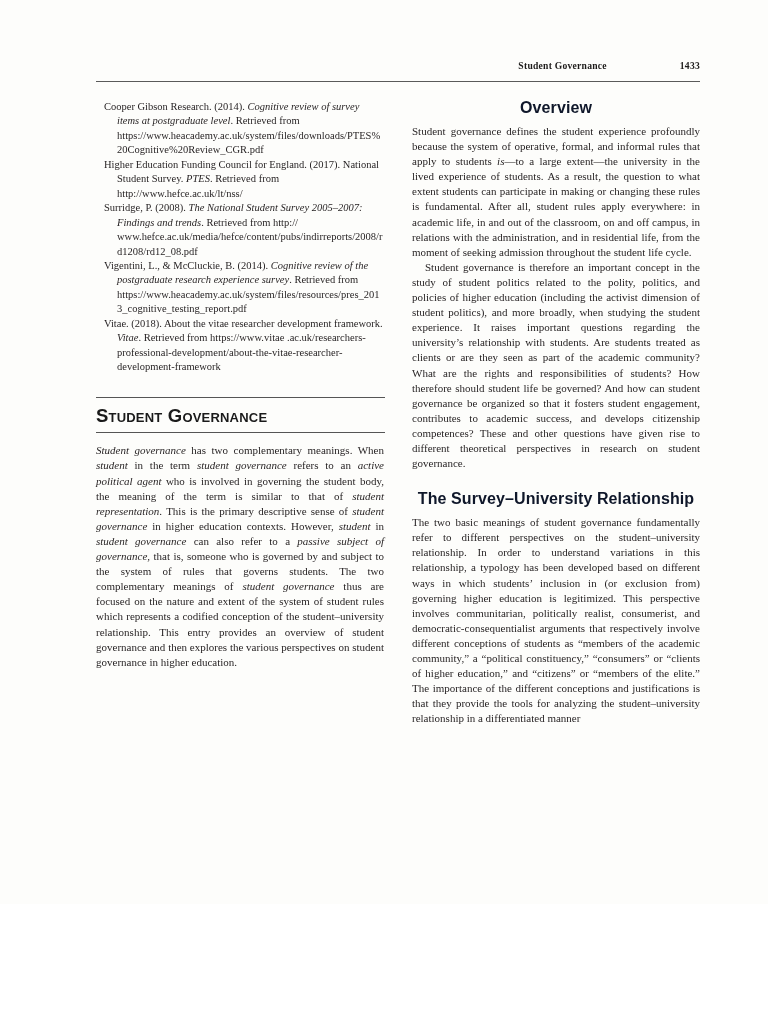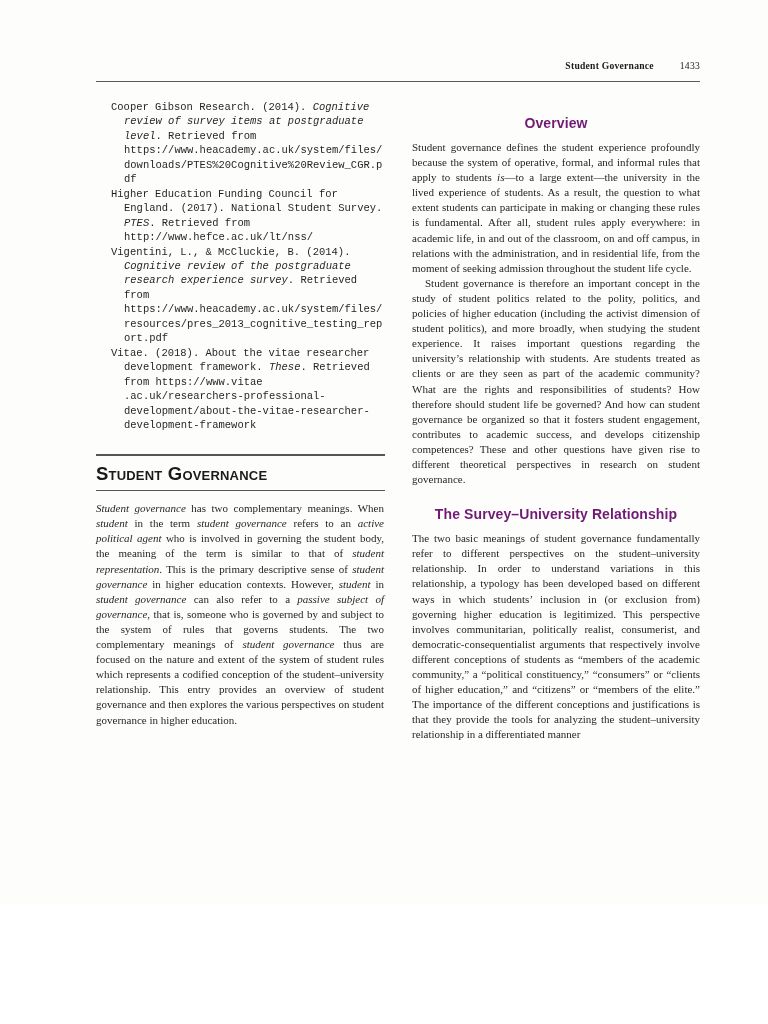--- a/index.html
+++ b/index.html
@@ -32,21 +32,21 @@
     display: flex;
     justify-content: flex-end;
     align-items: baseline;
     font-family: "Liberation Serif", serif;
     font-weight: bold;
     font-size: 9.6px;
     letter-spacing: 0.25px;
     color: #1d1b1a;
   }
   .running-head .rh-title { margin-right: 26px; }
-  .running-head .rh-folio { font-weight: normal; }
+  .running-head .rh-folio { font-weight: bold; margin-left: 47px; }
   .head-rule {
     position: absolute;
     left: 96px;
     top: 81px;
     width: 604px;
     height: 1.4px;
     background: #5a5a5a;
   }
 
   
@@ -69,24 +69,23 @@
     margin: 0;
     padding: 0;
     list-style: none;
   }
   .refitem {
     font-size: 10.5px;
     line-height: 14.45px;
     text-align: left;
     text-indent: -13px;
     padding-left: 13px;
-    margin: 0 0 0 15px;
+    margin: 0 0 0 8px;
     word-break: normal;
     overflow-wrap: break-word;
-    font-family: Liberation Mono, monospace;
   }
   .refitem i { font-style: italic; }
 
   
   .entry-title-block {
     margin-top: 22px;
   }
   .rule-top {
     width: 289px;
     height: 1.4px;
@@ -123,25 +122,25 @@
   }
   p.body i { font-style: italic; }
   p.body.first { text-indent: 0; }
   p.body.indent { text-indent: 13px; }
   p.lead { margin-top: 10px; }
 
   
   h2.section-head {
     font-family: "Liberation Sans", sans-serif;
     font-weight: bold;
-    font-size: 14px;
+    font-size: 16px;
     line-height: 15px;
     text-align: center;
-    margin: 16px 0 9px 0;
-    color: #701a75;
+    margin: 0 0 9px 0;
+    color: #0f172a;
     letter-spacing: 0.1px;
   }
   h2.section-head.spaced { margin-top: 20px; }
 </style>
 </head>
 <body>
 
 <div class="page">
 
   <div class="running-head">
@@ -150,22 +149,23 @@
   </div>
   <div class="head-rule"></div>
 
   <div class="columns">
 
     <div class="col">
 
       <ul class="reflist">
         <li class="refitem">Cooper Gibson Research. (2014). <i>Cognitive review of survey items at postgraduate level</i>. Retrieved from https://www.heacademy.ac.uk/system/files/downloads/PTES%20Cognitive%20Review_CGR.pdf</li>
         <li class="refitem">Higher Education Funding Council for England. (2017). National Student Survey. <i>PTES</i>. Retrieved from http://www.hefce.ac.uk/lt/nss/</li>
+        <li class="refitem">Surridge, P. (2008). <i>The National Student Survey 2005–2007: Findings and trends</i>. Retrieved from http:// www.hefce.ac.uk/media/hefce/content/pubs/indirreports/2008/rd1208/rd12_08.pdf</li>
         <li class="refitem">Vigentini, L., &amp; McCluckie, B. (2014). <i>Cognitive review of the postgraduate research experience survey</i>. Retrieved from https://www.heacademy.ac.uk/system/files/resources/pres_2013_cognitive_testing_report.pdf</li>
-        <li class="refitem">Vitae. (2018). About the vitae researcher development framework. <i>These</i>. Retrieved from https://www.vitae .ac.uk/researchers-professional-development/about-the-vitae-researcher-development-framework</li>
+        <li class="refitem">Vitae. (2018). About the vitae researcher development framework. <i>Vitae</i>. Retrieved from https://www.vitae .ac.uk/researchers-professional-development/about-the-vitae-researcher-development-framework</li>
       </ul>
 
       <div class="entry-title-block">
         <div class="rule-top"></div>
         <h1 class="entry-title">Student Governance</h1>
         <div class="rule-bottom"></div>
       </div>
 
       <p class="body first lead"><i>Student governance</i> has two complementary meanings. When <i>student</i> in the term <i>student governance</i> refers to an <i>active political agent</i> who is involved in governing the student body, the meaning of the term is similar to that of <i>student representation</i>. This is the primary descriptive sense of <i>student governance</i> in higher education contexts. However, <i>student</i> in <i>student governance</i> can also refer to a <i>passive subject of governance</i>, that is, someone who is governed by and subject to the system of rules that governs students. The two complementary meanings of <i>student governance</i> thus are focused on the nature and extent of the system of student rules which represents a codified conception of the student–university relationship. This entry provides an overview of student governance and then explores the various perspectives on student governance in higher education.</p>
 

